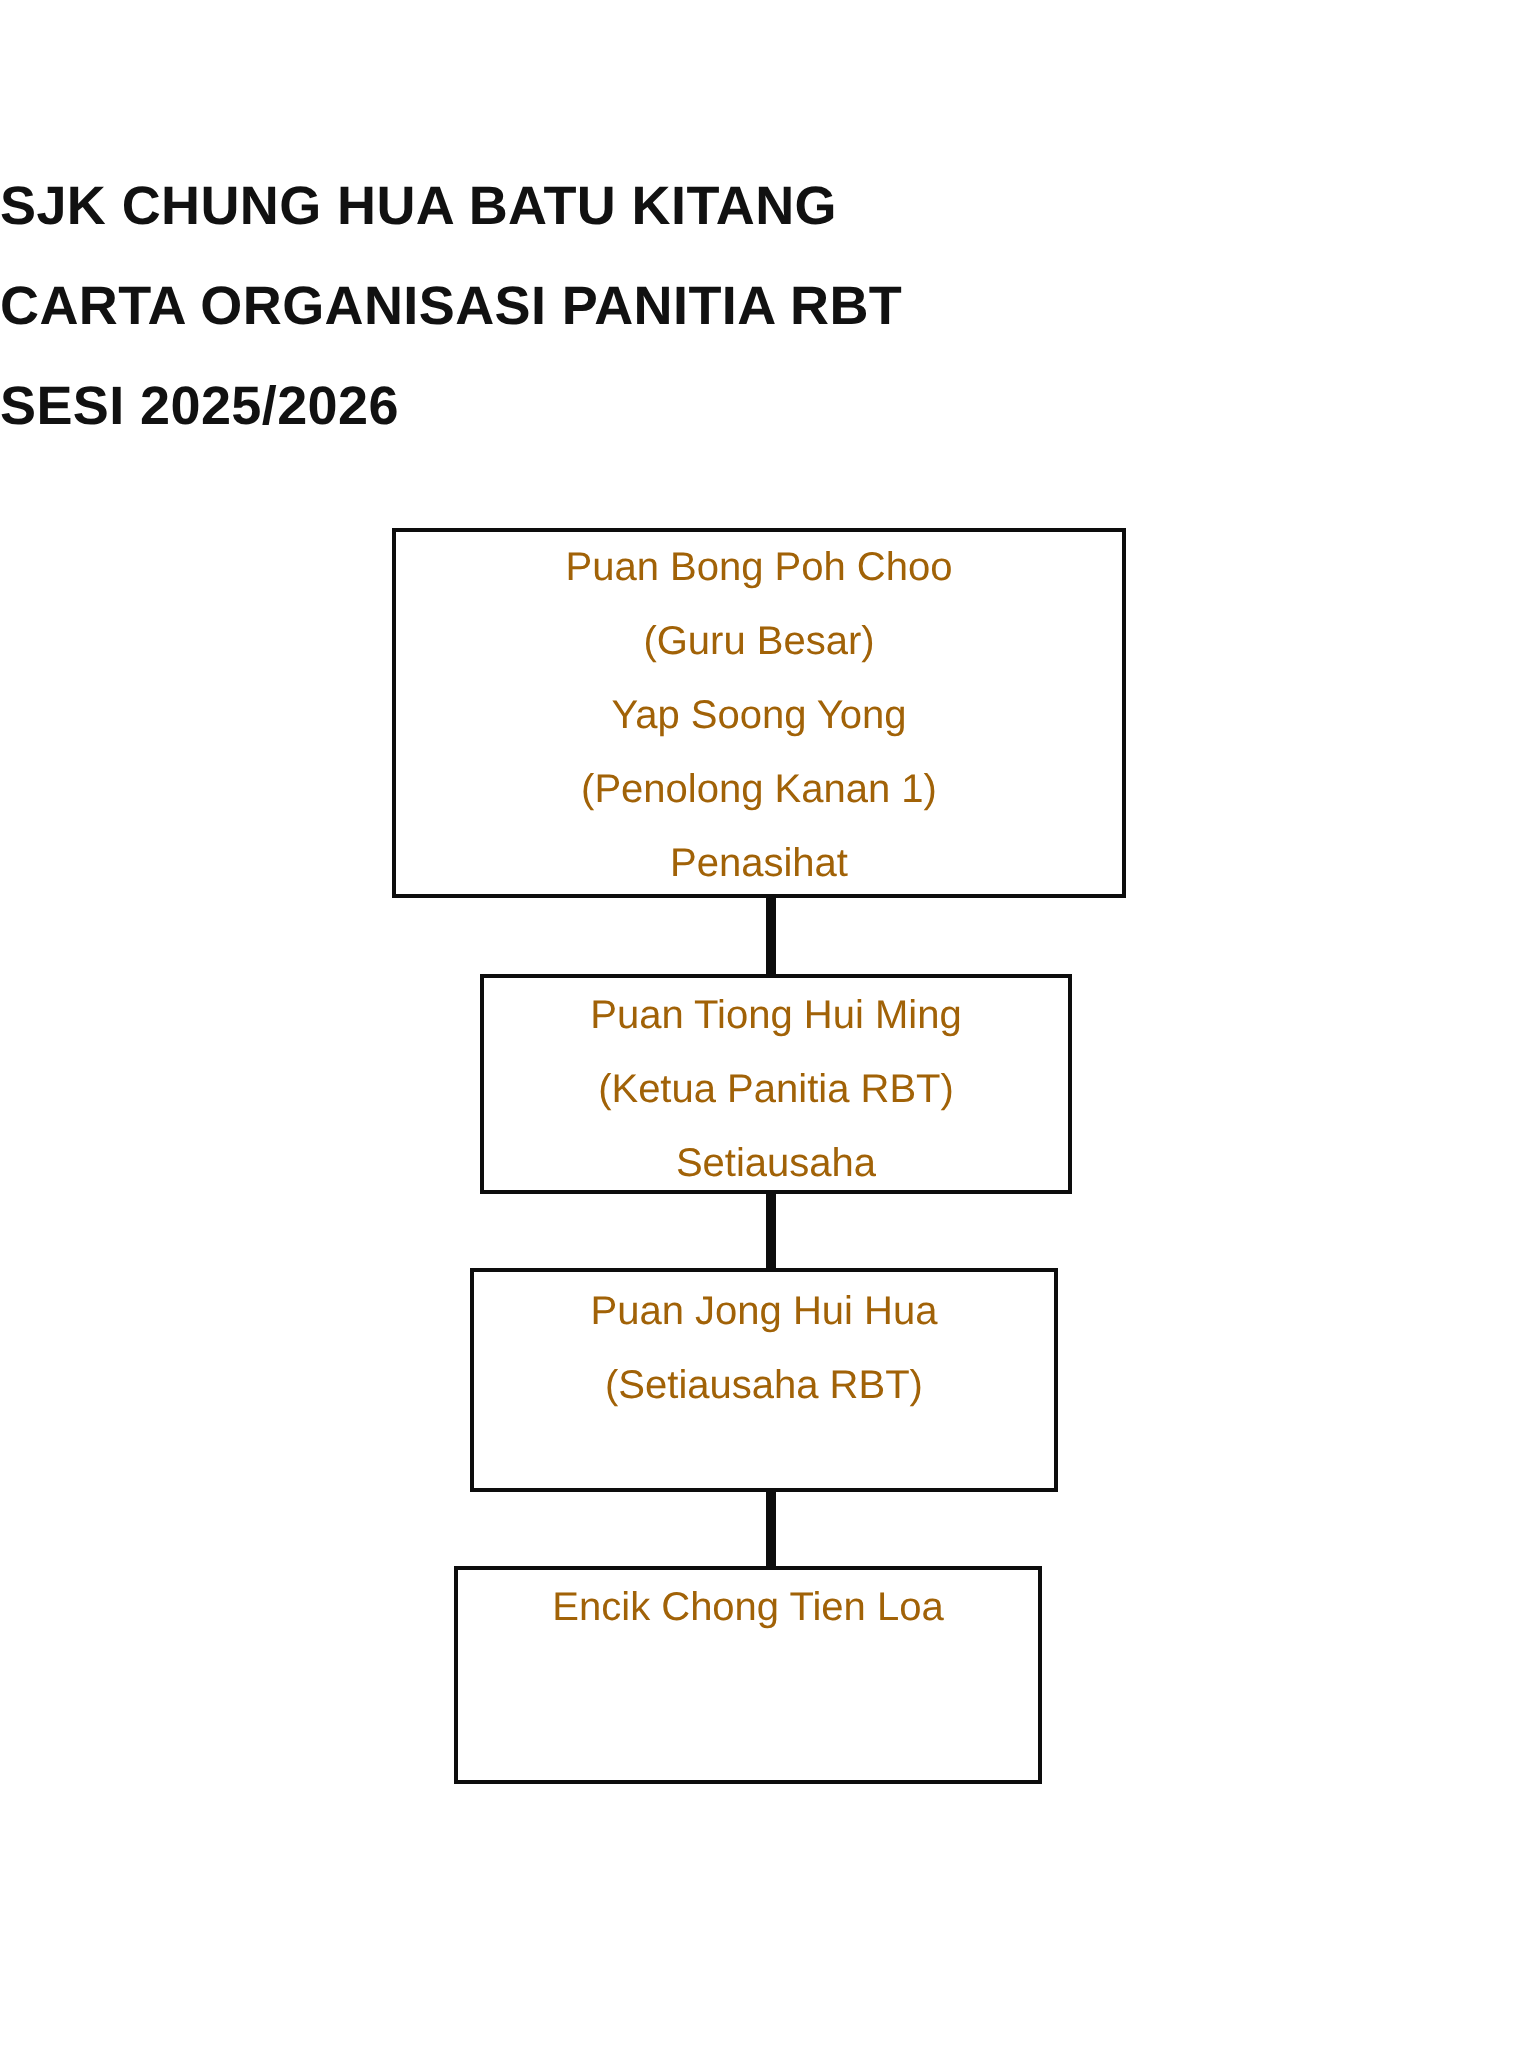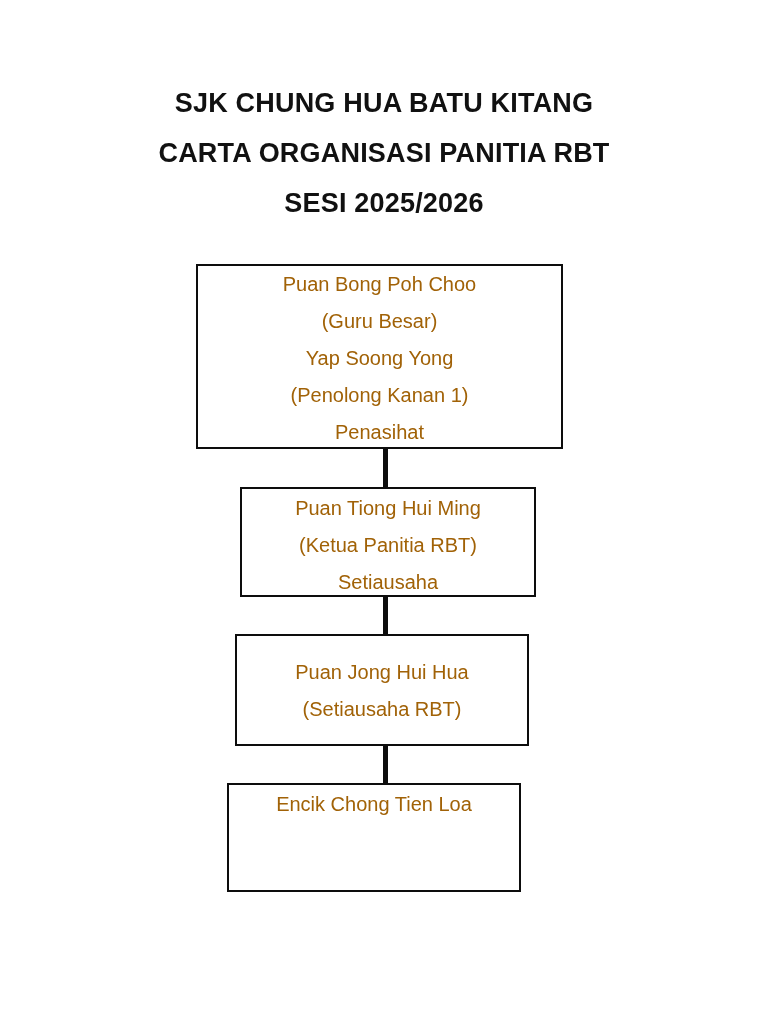--- a/index.html
+++ b/index.html
@@ -13,21 +13,21 @@
   .page {
     position: absolute;
     left: 0; top: 0;
     width: 768px; height: 1024px;
     background: #ffffff;
   }
   .title-block {
     position: absolute;
     left: 0; top: 78px;
     width: 768px;
-    text-align: center;
+    text-align: left;
     font-weight: bold;
     font-size: 27px;
     line-height: 50px;
     color: #111111;
     letter-spacing: 0.2px;
   }
   .org-node {
     position: absolute;
     background: #ffffff;
     border: 2px solid #0d0d0d;
@@ -36,21 +36,21 @@
     align-items: center;
     justify-content: flex-start;
     text-align: center;
     font-size: 20px;
     line-height: 37px;
     color: #a16207;
   }
   .org-node .node-line { width: 100%; }
   .node-penasihat  { left: 196px; top: 264px; width: 367px; height: 185px; }
   .node-pengerusi  { left: 240px; top: 487px; width: 296px; height: 110px; padding-top: 1px; text-align: center; }
-  .node-setiausaha { left: 235px; top: 634px; width: 294px; height: 112px; padding-top: 18px; }
+  .node-setiausaha { left: 235px; top: 634px; width: 294px; height: 112px; padding-top: 2px; }
   .node-ahli       { left: 227px; top: 783px; width: 294px; height: 109px; padding-top: 1px; }
   .connector {
     position: absolute;
     width: 5px;
     background: #0d0d0d;
   }
   .connector-1 { left: 383px; top: 449px; height: 38px; }
   .connector-2 { left: 383px; top: 597px; height: 37px; }
   .connector-3 { left: 383px; top: 746px; height: 37px; }
 </style>

